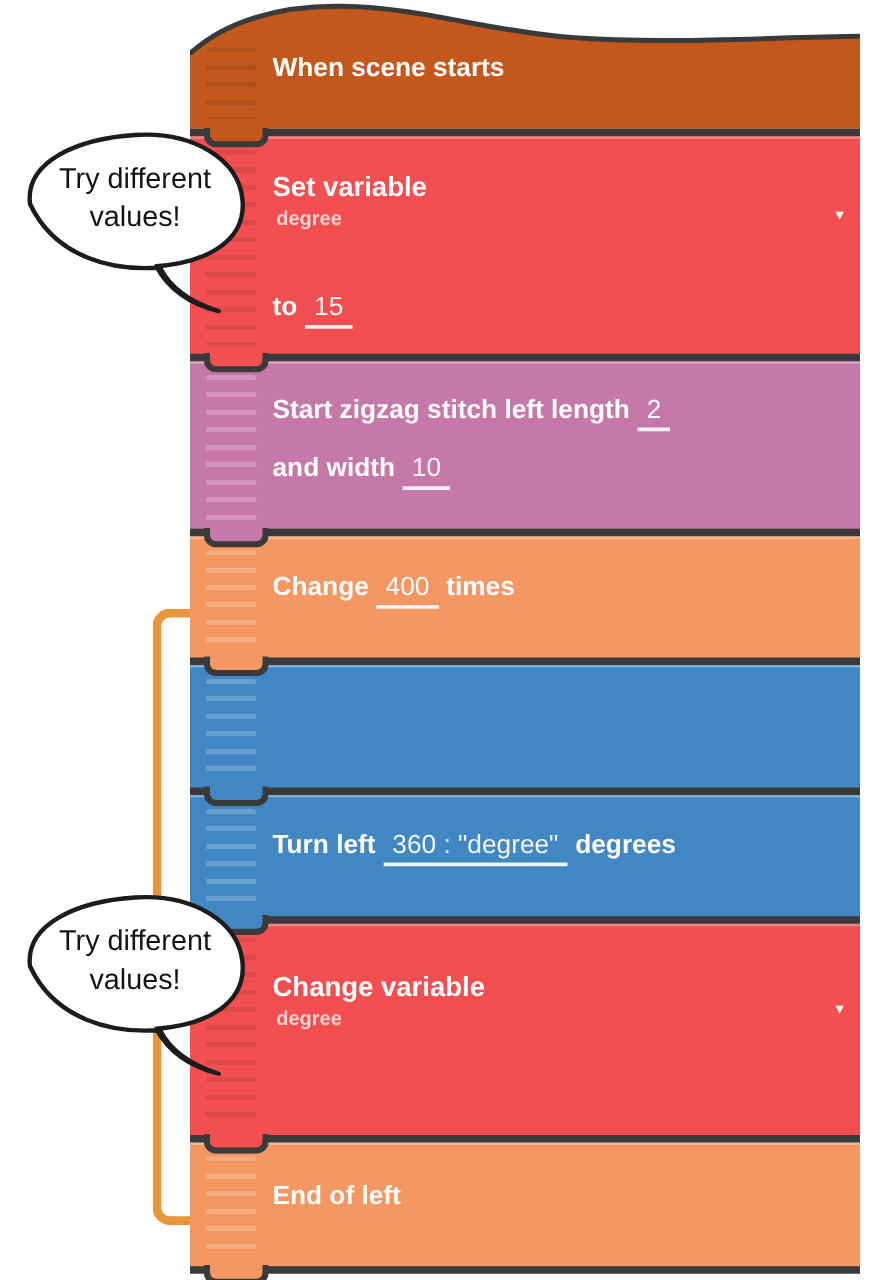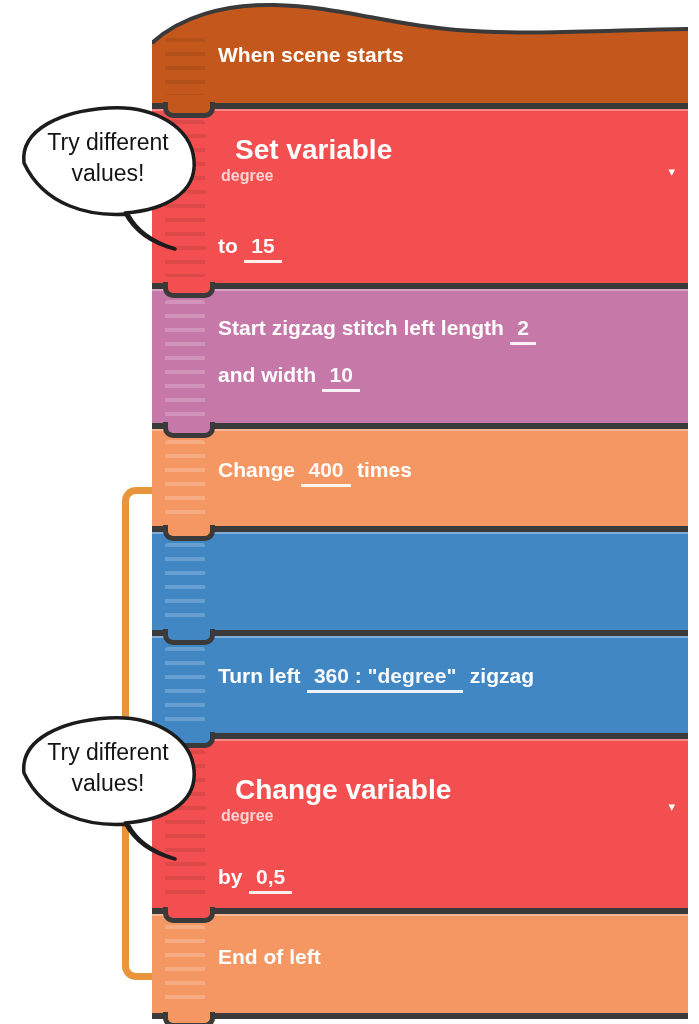--- a/index.html
+++ b/index.html
@@ -4,26 +4,26 @@
 <style>
   html,body{margin:0;padding:0;background:#fff;}
   .screen{position:relative;width:688px;height:1024px;overflow:hidden;background:#fff;
           font-family:"Liberation Sans",sans-serif;-webkit-font-smoothing:antialiased;}
   .stack{position:absolute;left:152px;top:0;width:547px;height:1024px;}
 
   .block{position:absolute;left:0;right:0;color:#fff;z-index:1;
          box-shadow:inset 0 3px 0 rgba(255,255,255,.32);}
   .block .content{position:relative;padding-left:66px;}
   .t{font-size:21px;font-weight:700;color:#fff;}
-  .val{font-size:21px;font-weight:700;color:rgba(255,255,255,.94);
+  .val{font-size:21px;font-weight:400;color:rgba(255,255,255,.94);
        border-bottom:3px solid rgba(255,255,255,.9);padding:0 7px 3px;margin:0 2px;text-align:center;}
   .line{line-height:26px;white-space:nowrap;}
   .subtitle{font-size:16px;font-weight:700;color:rgba(255,255,255,.75);
             padding-left:3px;line-height:22px;margin-top:3px;}
-  .title-line{font-size:28px;font-weight:700;line-height:24px;margin-left:17px;}
+  .title-line{font-size:22px;font-weight:700;line-height:24px;}
   .caret{position:absolute;right:24px;font-size:13px;color:#fff;cursor:pointer;line-height:13px;}
 
   .grip{position:absolute;left:13px;width:40px;top:12px;bottom:12px;border-radius:3px;}
   .grip.g-dark{background:repeating-linear-gradient(180deg,rgba(0,0,0,.09) 0 4px,transparent 4px 14px);}
   .grip.g-light{background:repeating-linear-gradient(180deg,rgba(255,255,255,.2) 0 4px,transparent 4px 14px);}
 
   .sep{position:absolute;left:0;right:0;height:6px;background:var(--outline,#3a3a3a);z-index:2;}
   .sep .tab{position:absolute;left:11px;top:-1px;width:52px;height:16px;box-sizing:border-box;
             border:5px solid var(--outline,#3a3a3a);border-top:none;border-radius:0 0 10px 10px;z-index:3;}
 
@@ -138,38 +138,34 @@
     <div class="sep" style="top:630px;">
       <div class="tab tab-blue"></div>
     </div>
 
     <div class="block b-blue" style="top:635px;height:104px;">
       <div class="grip g-light"></div>
       <div class="content" style="padding-top:28px;">
         <div class="line">
           <span class="t">Turn left</span>
           <span class="val">360 : "degree"</span>
-          <span class="t">zigzag</span>
+          <span class="t">degrees</span>
         </div>
       </div>
     </div>
 
     <div class="sep" style="top:733px;">
       <div class="tab tab-blue"></div>
     </div>
 
     <div class="block b-red" style="top:738px;height:176px;">
       <div class="grip g-dark"></div>
       <div class="content" style="padding-top:40px;">
         <div class="title-line">Change variable</div>
         <div class="subtitle">degree</div>
-        <div class="line" style="margin-top:37px;">
-          <span class="t">by</span>
-          <span class="val">0,5</span>
-        </div>
       </div>
       <span class="caret" style="top:62px;">▾</span>
     </div>
 
     <div class="sep" style="top:908px;">
       <div class="tab tab-red"></div>
     </div>
 
     <div class="block b-orange" style="top:913px;height:102px;">
       <div class="grip g-light"></div>

